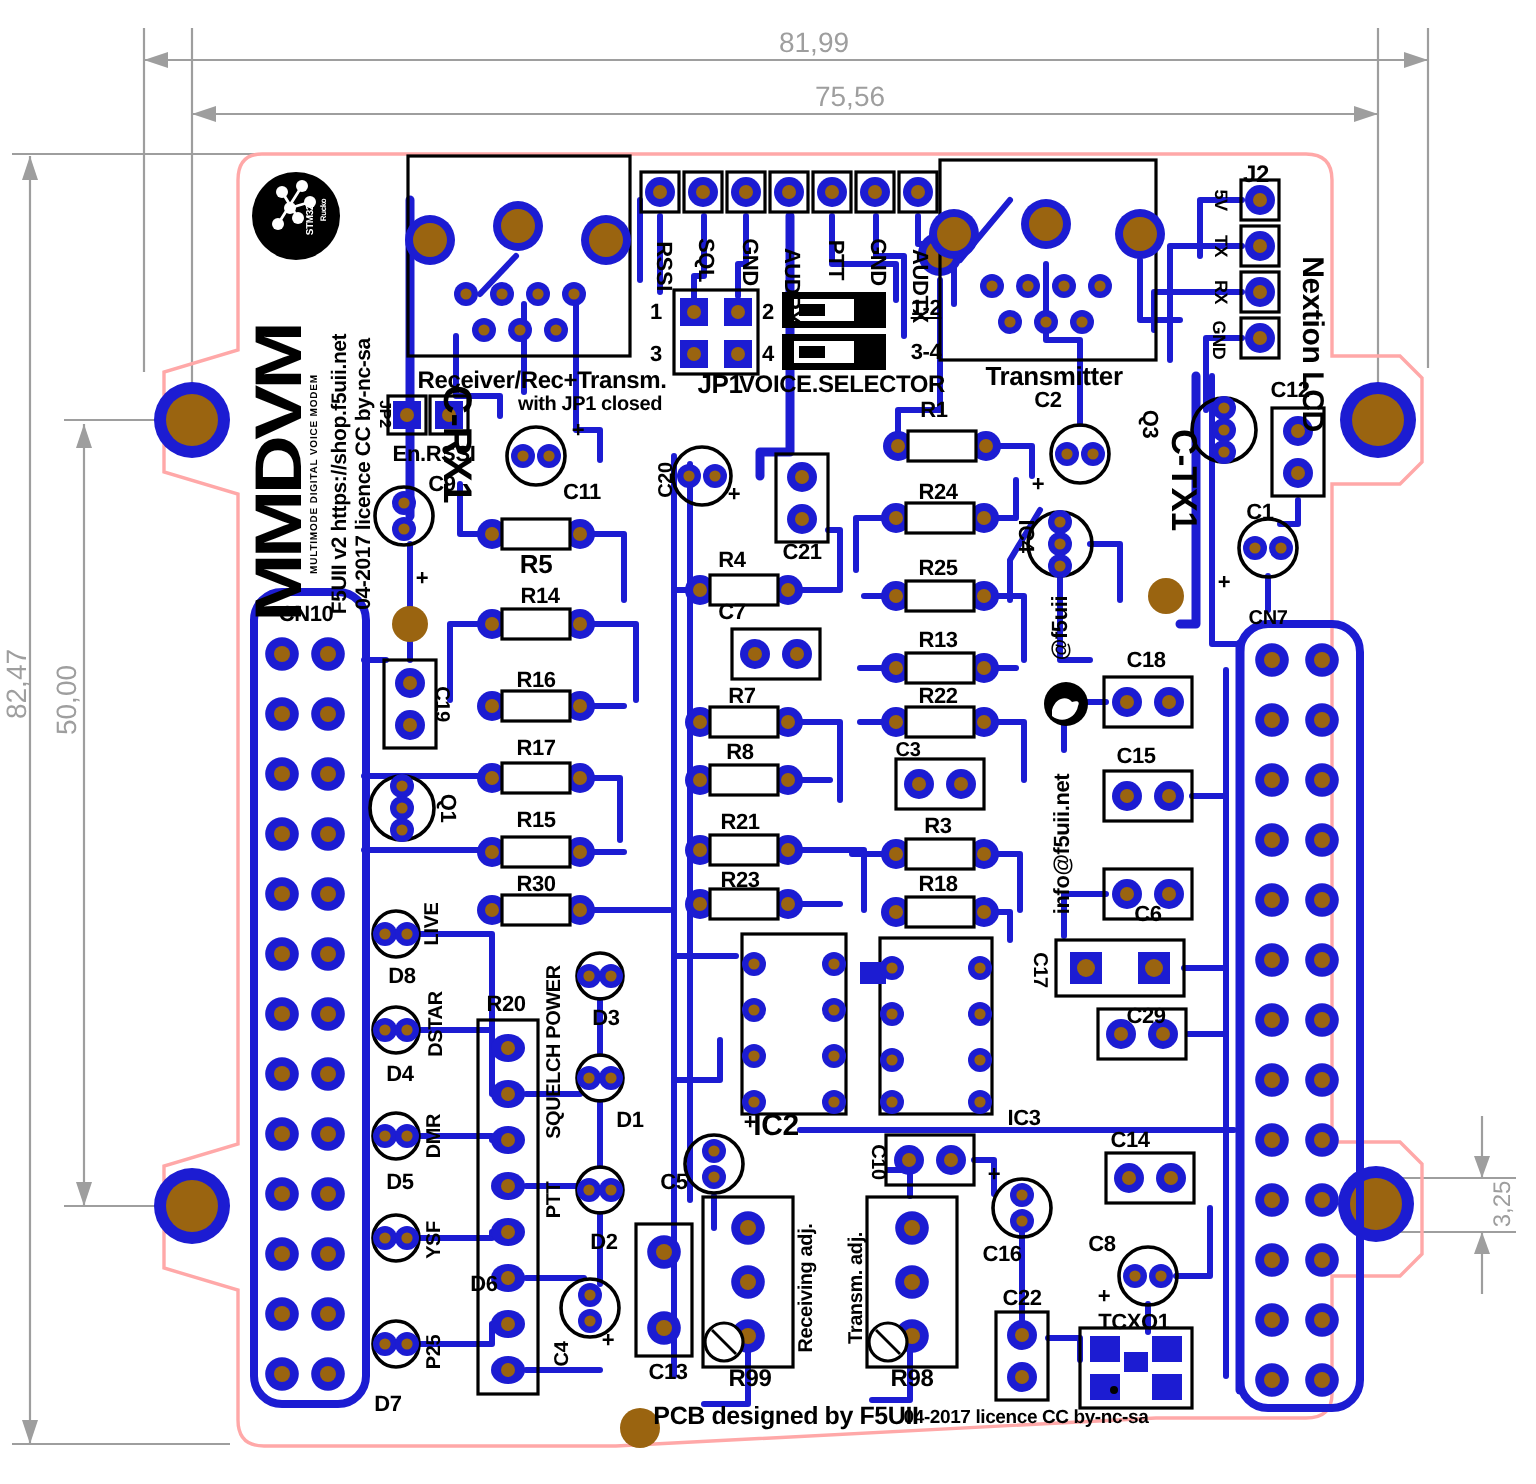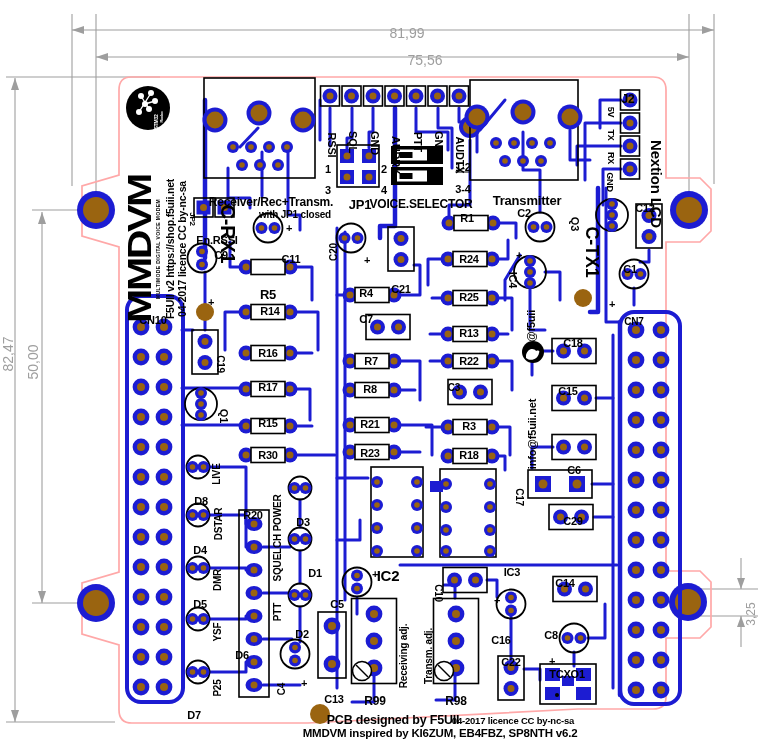--- a/index.html
+++ b/index.html
@@ -17,21 +17,21 @@
   .tr4{stroke:#1c1cd2;stroke-width:4.5;fill:none;stroke-linecap:round;stroke-linejoin:round}
   .cno{fill:none;stroke:#1c1cd2;stroke-width:4}
   .dim{stroke:#9e9e9e;stroke-width:1.1;fill:none}
   .dimf{fill:#9e9e9e}
   .pink{stroke:#ffa8a8;stroke-width:1.7;fill:none}
   
   .lbl{position:absolute;white-space:nowrap;font-weight:bold;color:#000;
        letter-spacing:-0.2px;line-height:1;transform:translate(-50%,-50%);}
   .gray{color:#9e9e9e;font-weight:normal;letter-spacing:0;}
   .white{color:#fff;}
-  #labels{position:absolute;left:0;top:12px;width:768px;height:697px;}
+  #labels{position:absolute;left:0;top:0;width:768px;height:697px;}
 </style>
 </head>
 <body>
 
 <div id="stage">
 
 <svg width="768" height="742" viewBox="0 0 768 742">
   <defs>
     <g id="pd">
           <circle r="7.5" class="cu"></circle>
@@ -554,21 +554,20 @@
 
   <span class="lbl" style="left:139px;top:237px;font-size:33px;letter-spacing:-2px;transform:translate(-50%,-50%) rotate(-90deg) scale(1.25,1);">MMDVM</span>
   <span class="lbl" style="left:158px;top:237px;font-size:5px;letter-spacing:0.4px;transform:translate(-50%,-50%) rotate(-90deg);">MULTIMODE DIGITAL VOICE MODEM</span>
   <span class="lbl" style="left:170px;top:237px;font-size:10.5px;transform:translate(-50%,-50%) rotate(-90deg);">F5UII v2  https://shop.f5uii.net</span>
   <span class="lbl" style="left:182px;top:237px;font-size:10.5px;transform:translate(-50%,-50%) rotate(-90deg);">04-2017 licence CC by-nc-sa</span>
   <span class="lbl white" style="left:156px;top:110px;font-size:5px;transform:translate(-50%,-50%) rotate(-90deg);">STM32</span>
   <span class="lbl white" style="left:162px;top:105px;font-size:4px;transform:translate(-50%,-50%) rotate(-90deg);">Rucko</span>
 
   <span class="lbl" style="left:393px;top:708px;font-size:12.5px;">PCB designed by F5UII</span>
   <span class="lbl" style="left:513px;top:709px;font-size:9.5px;">04-2017 licence CC by-nc-sa</span>
-  <span class="lbl" style="left:440px;top:722px;font-size:11.5px;">MMDVM inspired by KI6ZUM, EB4FBZ, SP8NTH v6.2</span>
 <span class="lbl" style="left: 331px; top: 133px; font-size: 11px; transform: translate(-50%, -50%) rotate(90deg);">RSSI</span>
       <span class="lbl" style="left: 352px; top: 130px; font-size: 11px; transform: translate(-50%, -50%) rotate(90deg);">SQL</span>
       <span class="lbl" style="left: 374px; top: 131px; font-size: 11px; transform: translate(-50%, -50%) rotate(90deg);">GND</span>
       <span class="lbl" style="left: 395px; top: 143px; font-size: 11px; transform: translate(-50%, -50%) rotate(90deg);">AUDRX</span>
       <span class="lbl" style="left: 417px; top: 130px; font-size: 11px; transform: translate(-50%, -50%) rotate(90deg);">PTT</span>
       <span class="lbl" style="left: 438px; top: 131px; font-size: 11px; transform: translate(-50%, -50%) rotate(90deg);">GND</span>
       <span class="lbl" style="left: 459px; top: 143px; font-size: 11px; transform: translate(-50%, -50%) rotate(90deg);">AUDTX</span>
       <span class="lbl" style="left: 628px; top: 87px; font-size: 12px; transform: translate(-50%, -50%) rotate(0deg);">J2</span>
       <span class="lbl" style="left: 610px; top: 100px; font-size: 9px; transform: translate(-50%, -50%) rotate(90deg);">5V</span>
       <span class="lbl" style="left: 610px; top: 123px; font-size: 9px; transform: translate(-50%, -50%) rotate(90deg);">TX</span>

